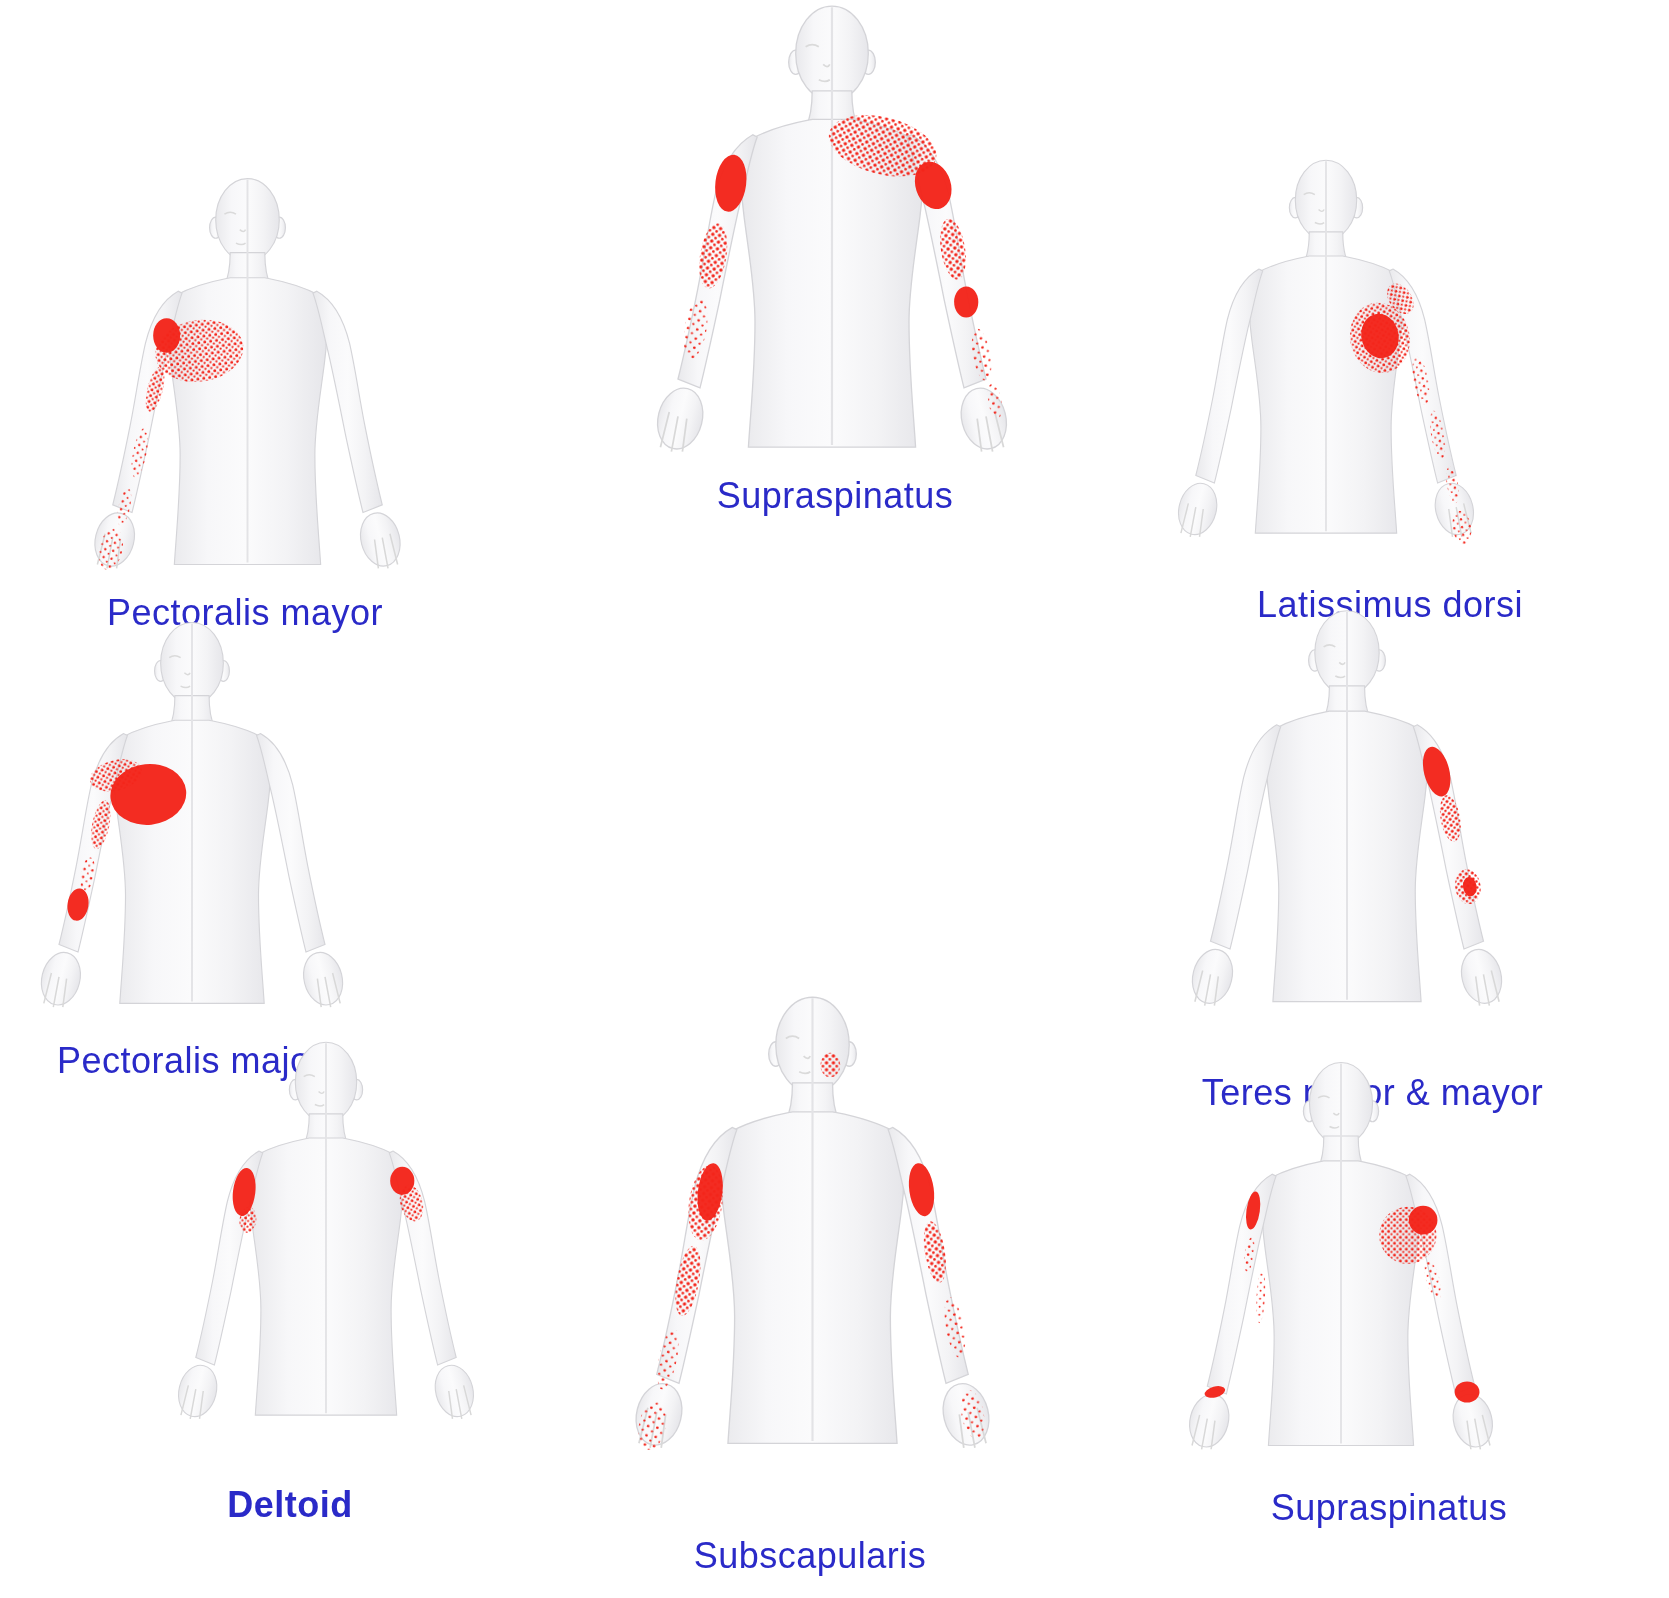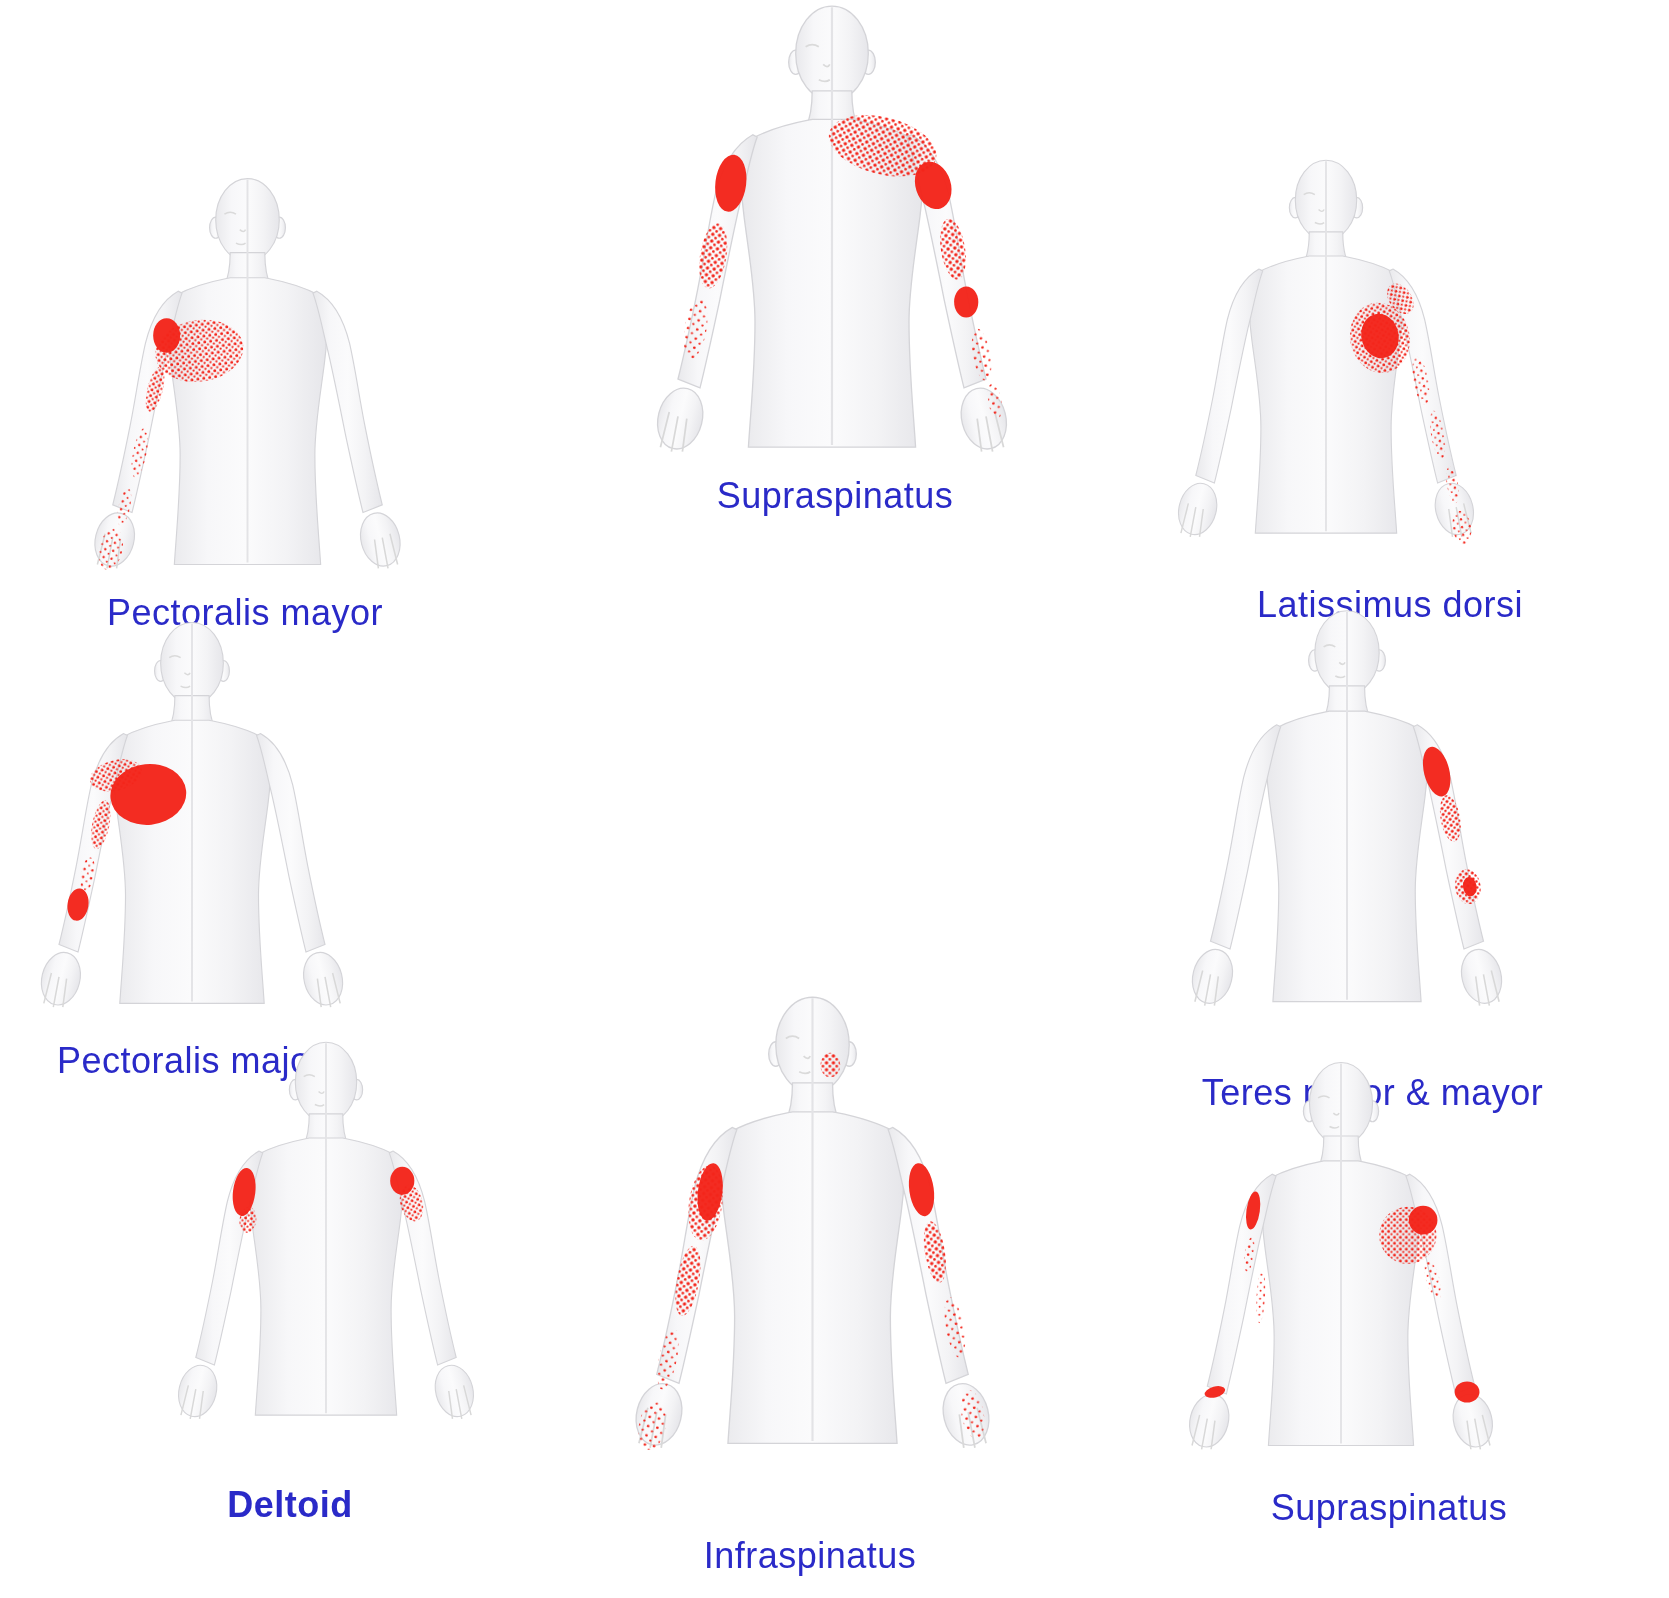--- a/index.html
+++ b/index.html
@@ -417,21 +417,21 @@
             <ellipse cx="44" cy="133" rx="5" ry="16" transform="rotate(10 44 133)" fill="url(#dotsDense)"></ellipse>
             <ellipse cx="35" cy="168" rx="4" ry="14" transform="rotate(11 35 168)" fill="url(#dotsSparse)"></ellipse>
             <ellipse cx="28" cy="198" rx="6" ry="11" transform="rotate(10 28 198)" fill="url(#dotsSparse)"></ellipse>
             <ellipse cx="149" cy="92" rx="5.5" ry="12" transform="rotate(-8 149 92)" fill="#f3251b" opacity="0.97"></ellipse>
             <ellipse cx="155" cy="120" rx="4.5" ry="14" transform="rotate(-9 155 120)" fill="url(#dotsDense)"></ellipse>
             <ellipse cx="164" cy="154" rx="4" ry="14" transform="rotate(-10 164 154)" fill="url(#dotsSparse)"></ellipse>
             <ellipse cx="172" cy="193" rx="5" ry="11" transform="rotate(-10 172 193)" fill="url(#dotsSparse)"></ellipse>
           </g>
   </svg>
       </div>
-    <div class="label" style="color: rgb(42, 42, 200);">Infraspinatus</div>
+    <div class="label" style="color: rgb(42, 42, 200);">Subscapularis</div>
   </section>
 
   <section class="panel p8">
     <div class="figure">
         <svg viewBox="0 0 200 232" xmlns="http://www.w3.org/2000/svg">
     <g class="body" fill="url(#bodyGrad)" stroke="#d4d4d8" stroke-width="0.6">
       <ellipse cx="83.5" cy="31" rx="3.2" ry="5.5"></ellipse>
       <ellipse cx="116.5" cy="31" rx="3.2" ry="5.5"></ellipse>
       <ellipse cx="100" cy="27" rx="16.5" ry="21.5"></ellipse>
       <path d="M91,44 C91,52 90,57 88,61 L112,61 C110,57 109,52 109,44 Z"></path>

